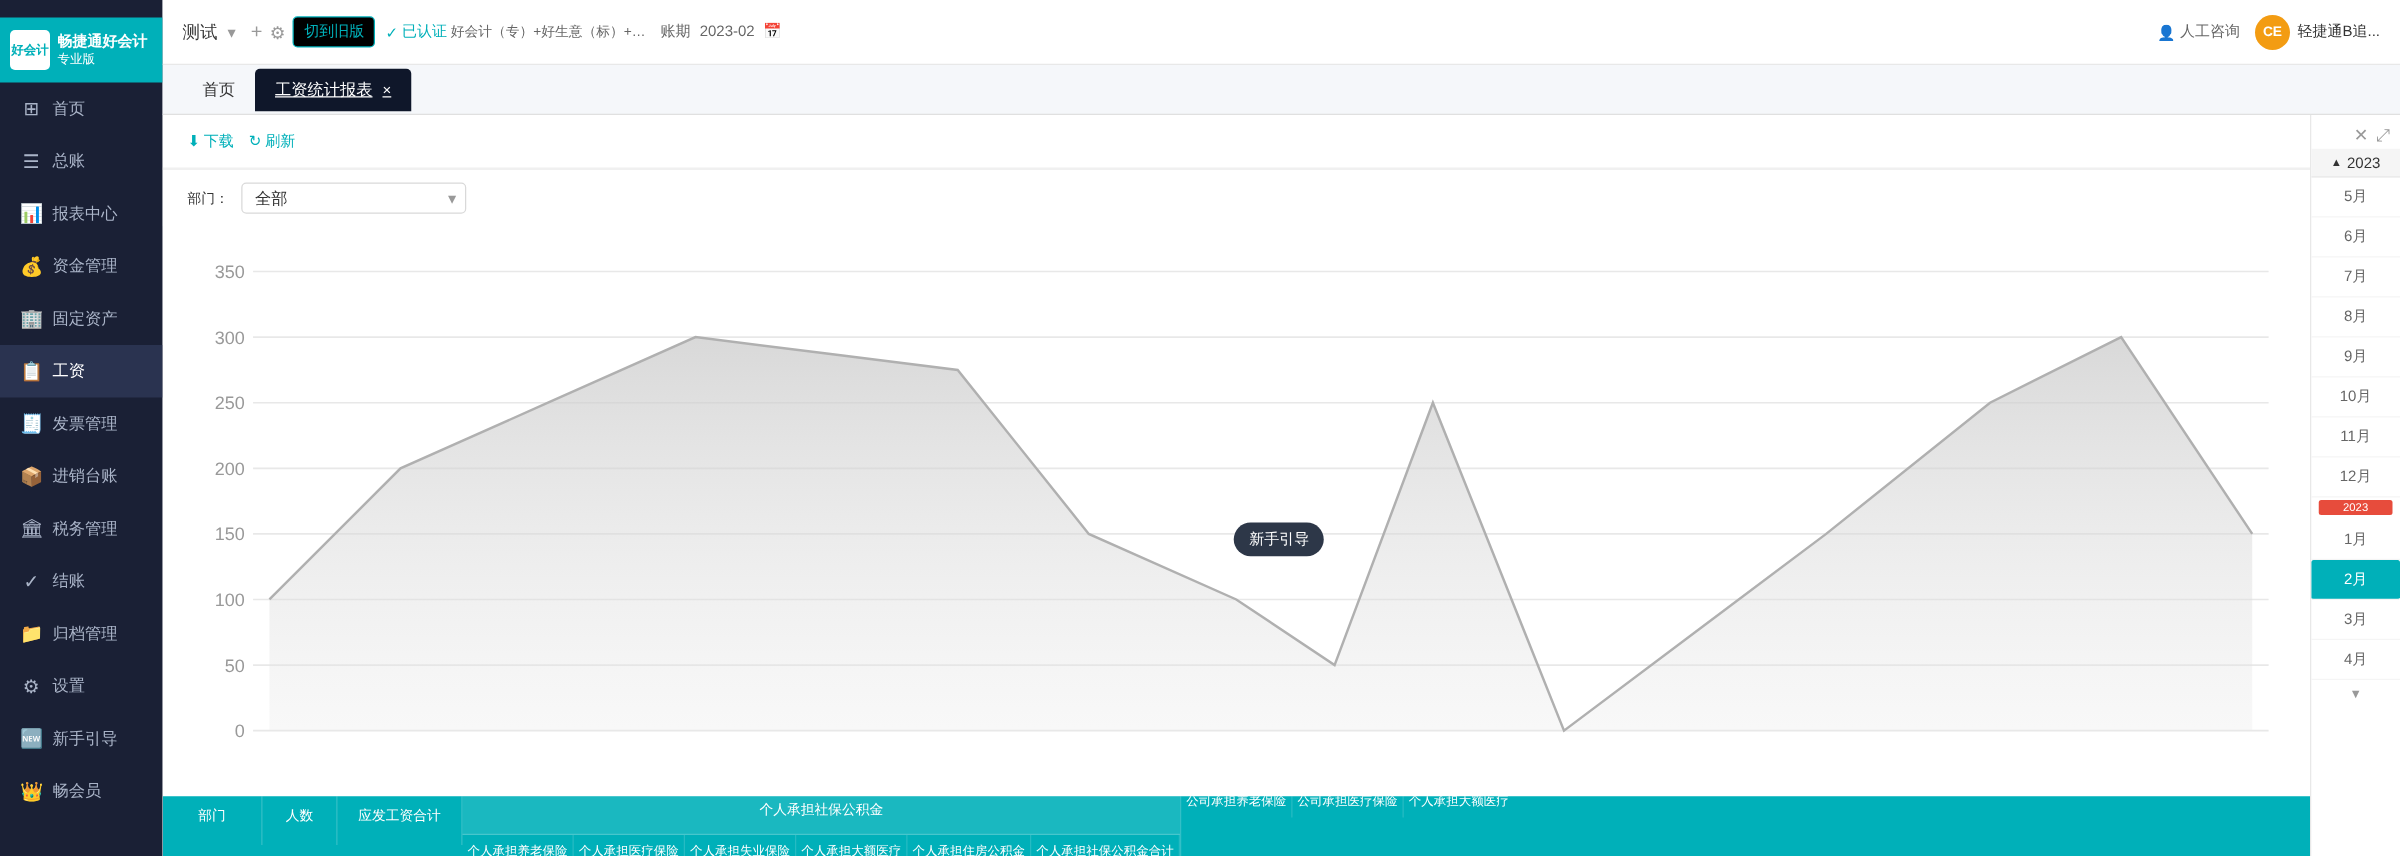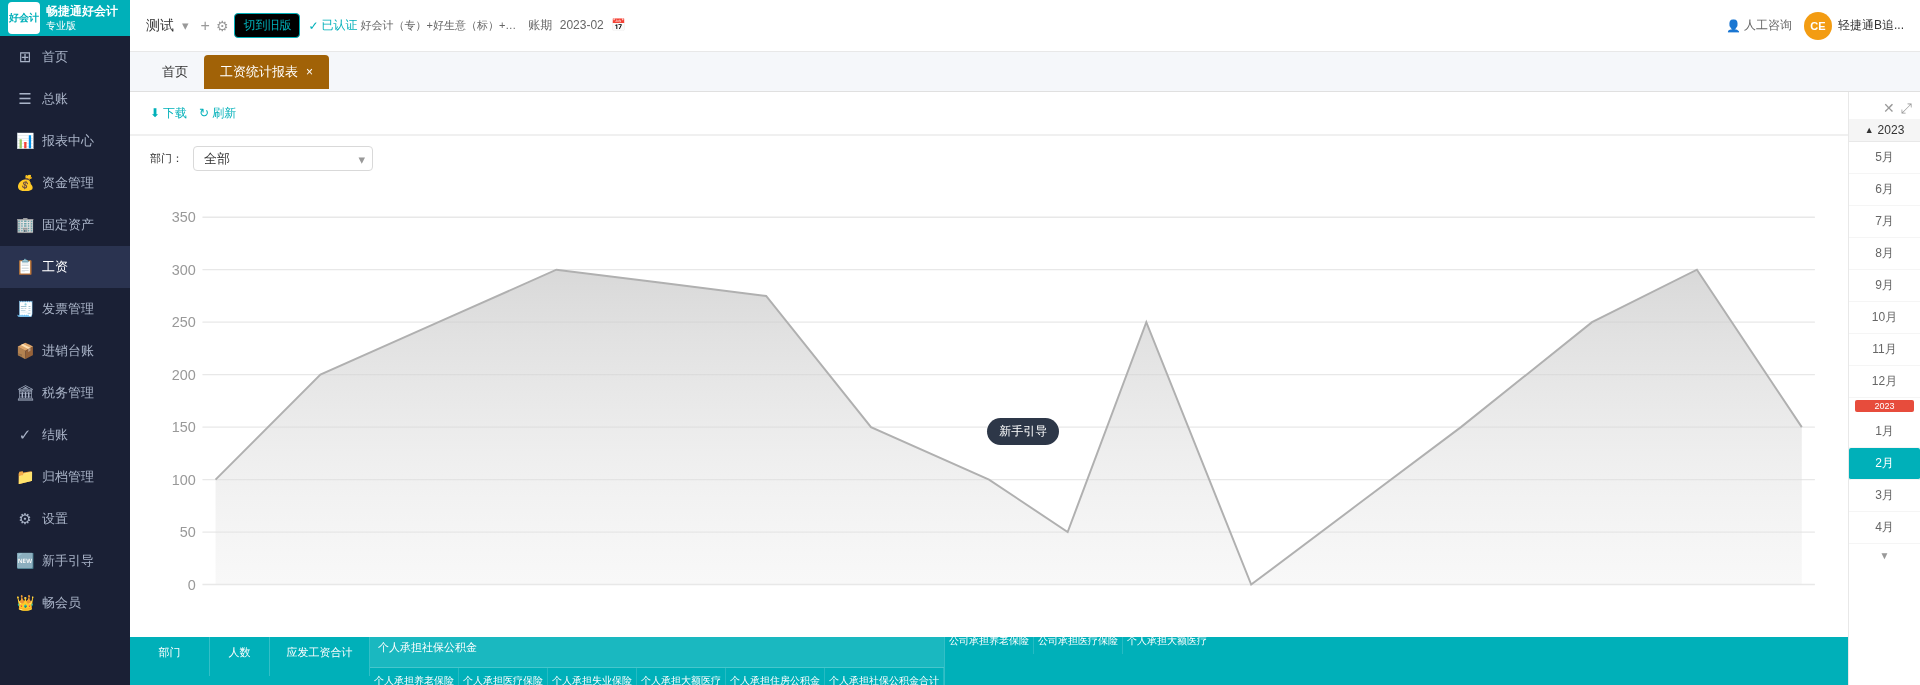--- a/index.html
+++ b/index.html
@@ -14,21 +14,22 @@
       flex-direction: column;
       flex-shrink: 0;
       height: 685px;
     }
     .sidebar-logo {
       background: #00b0b9;
       padding: 10px 8px;
       display: flex;
       align-items: center;
       gap: 6px;
-      height: 36px;
+      height: 52px;
+      margin-top: 14px;
     }
     .sidebar-logo-icon {
       width: 32px; height: 32px;
       background: #fff;
       border-radius: 4px;
       display: flex; align-items: center; justify-content: center;
       color: #00b0b9;
       font-size: 10px;
       font-weight: bold;
     }
@@ -97,22 +98,23 @@
     .tab-item {
       padding: 8px 16px;
       font-size: 13px;
       color: #666;
       cursor: pointer;
       border-radius: 4px 4px 0 0;
       display: flex; align-items: center; gap: 4px;
     }
     .tab-item.home { color: #333; }
     .tab-item.active {
-      background: #a16207;
-      color: #fff;
+      background: #0f172a;
+      color: #fff;
+      text-decoration: underline;
     }
     .tab-close { font-size: 12px; cursor: pointer; margin-left: 4px; }
 
     
     .page-body {
       flex: 1;
       display: flex;
       overflow: hidden;
       position: relative;
     }
@@ -234,21 +236,21 @@
       flex-shrink: 0;
     }
     .table-col-group-header {
       background: rgba(255,255,255,0.1);
       color: #fff;
       font-size: 11px;
       text-align: center;
       padding: 4px 8px;
       border-bottom: 1px solid rgba(255,255,255,0.2);
       height: 40px;
-      display: flex; align-items: center; 
+      display: flex; align-items: center; justify-content: center;
     }
     .table-col-group-cells {
       display: flex;
       flex: 1;
     }
     .table-col-sub {
       font-size: 10px;
       color: #fff;
       text-align: center;
       padding: 0 4px;

